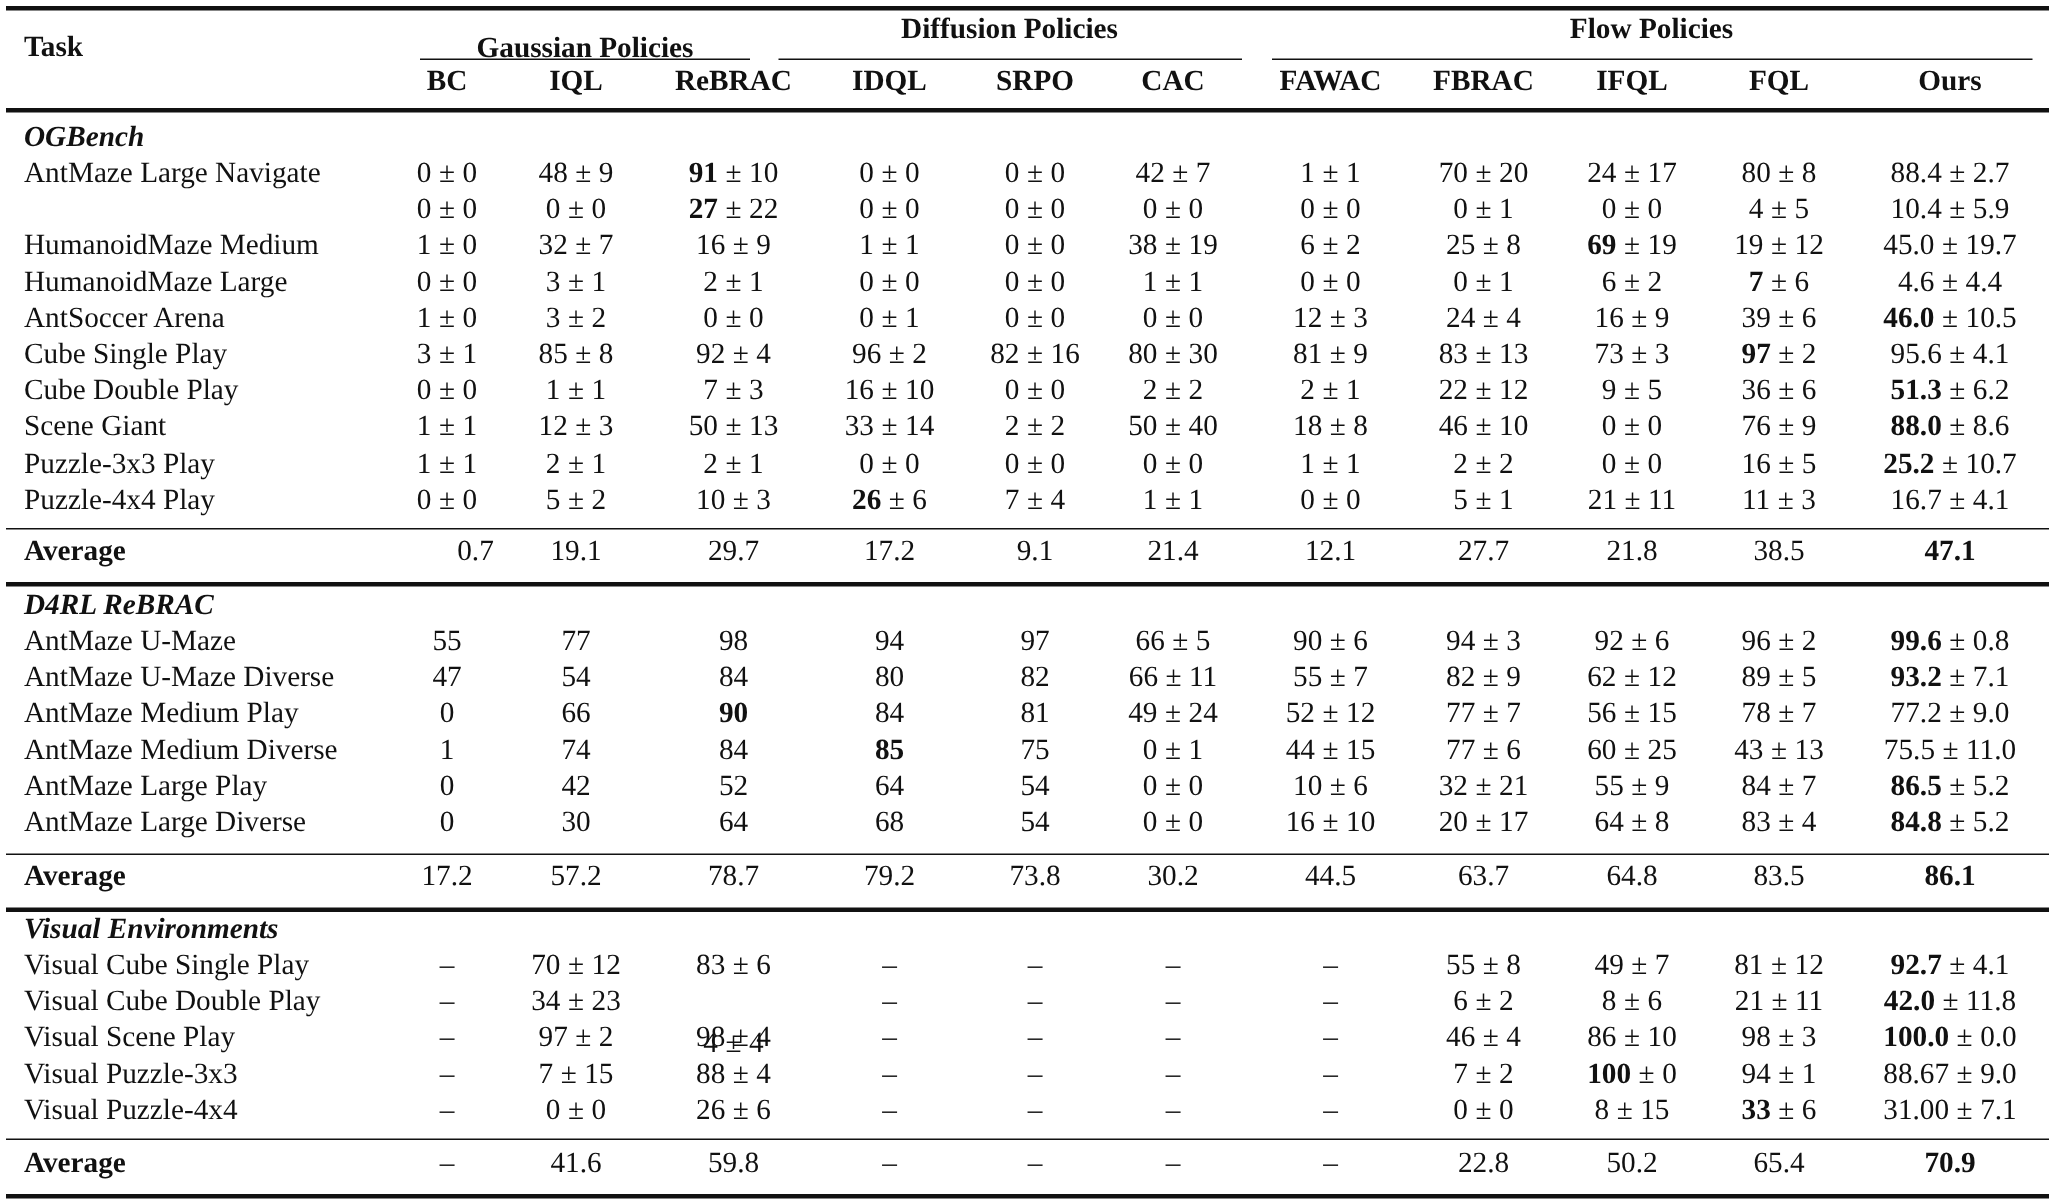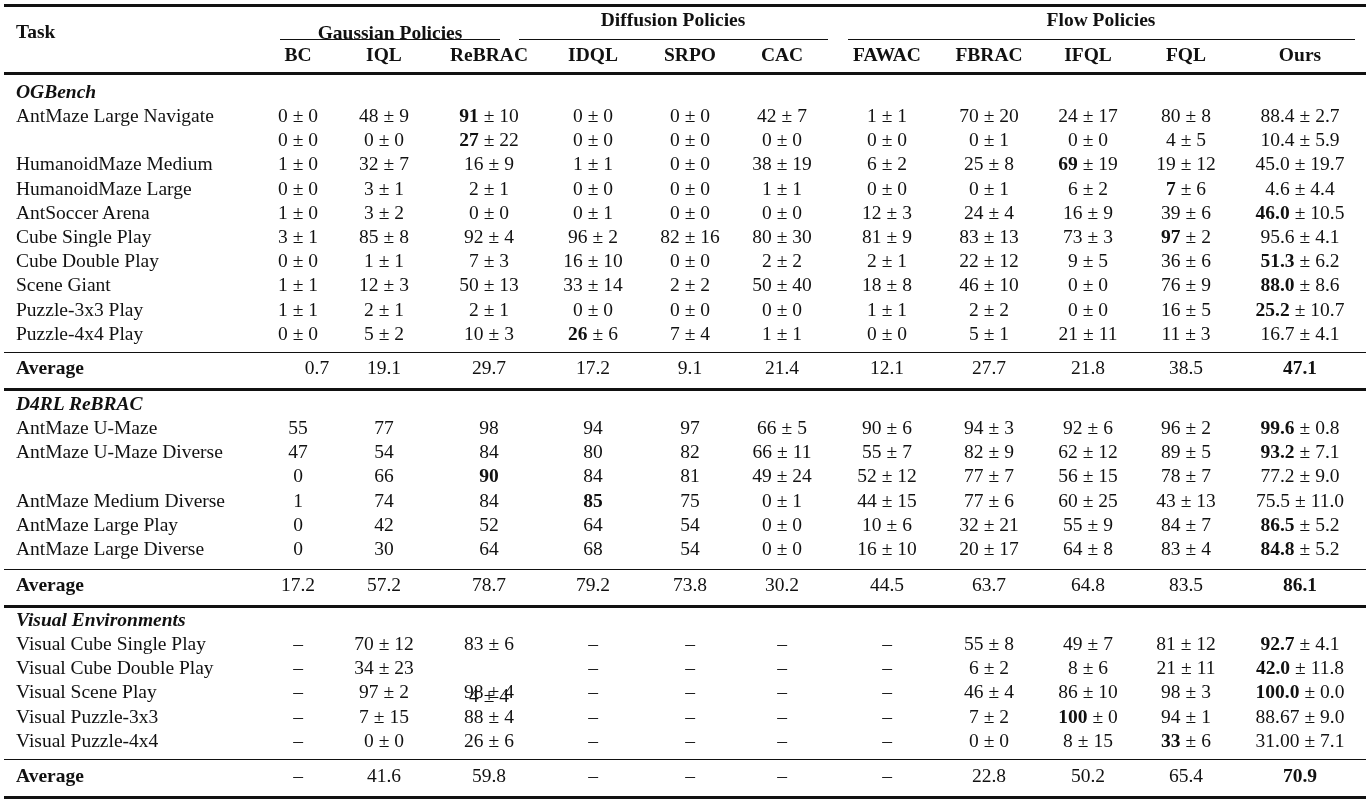--- a/index.html
+++ b/index.html
@@ -193,20 +193,21 @@
     <div class="cell num" style="top: 440.2px; left: 384px;"><span>54</span></div>
     <div class="cell num" style="top: 440.2px; left: 489px;"><span>84</span></div>
     <div class="cell num" style="top: 440.2px; left: 593px;"><span>80</span></div>
     <div class="cell num" style="top: 440.2px; left: 690px;"><span>82</span></div>
     <div class="cell num" style="top: 440.2px; left: 782px;"><span>66</span><span style="margin: 0px 5px;">±</span><span>11</span></div>
     <div class="cell num" style="top: 440.2px; left: 887px;"><span>55</span><span style="margin: 0px 5px;">±</span><span>7</span></div>
     <div class="cell num" style="top: 440.2px; left: 989px;"><span>82</span><span style="margin: 0px 5px;">±</span><span>9</span></div>
     <div class="cell num" style="top: 440.2px; left: 1088px;"><span>62</span><span style="margin: 0px 5px;">±</span><span>12</span></div>
     <div class="cell num" style="top: 440.2px; left: 1186px;"><span>89</span><span style="margin: 0px 5px;">±</span><span>5</span></div>
     <div class="cell num" style="top: 440.2px; left: 1300px;"><span class="b">93.2</span><span style="margin: 0px 5px;">±</span><span>7.1</span></div>
+    <div class="cell task" style="top: 464.4px;">AntMaze Medium Play</div>
     <div class="cell num" style="top: 464.4px; left: 298px;"><span>0</span></div>
     <div class="cell num" style="top: 464.4px; left: 384px;"><span>66</span></div>
     <div class="cell num" style="top: 464.4px; left: 489px;"><span class="b">90</span></div>
     <div class="cell num" style="top: 464.4px; left: 593px;"><span>84</span></div>
     <div class="cell num" style="top: 464.4px; left: 690px;"><span>81</span></div>
     <div class="cell num" style="top: 464.4px; left: 782px;"><span>49</span><span style="margin: 0px 5px;">±</span><span>24</span></div>
     <div class="cell num" style="top: 464.4px; left: 887px;"><span>52</span><span style="margin: 0px 5px;">±</span><span>12</span></div>
     <div class="cell num" style="top: 464.4px; left: 989px;"><span>77</span><span style="margin: 0px 5px;">±</span><span>7</span></div>
     <div class="cell num" style="top: 464.4px; left: 1088px;"><span>56</span><span style="margin: 0px 5px;">±</span><span>15</span></div>
     <div class="cell num" style="top: 464.4px; left: 1186px;"><span>78</span><span style="margin: 0px 5px;">±</span><span>7</span></div>

